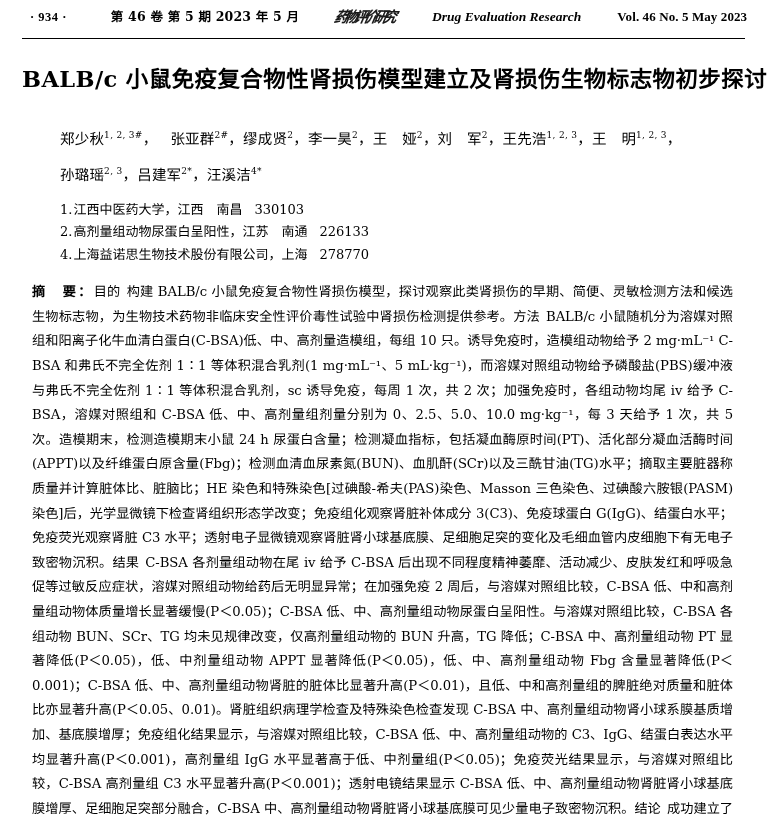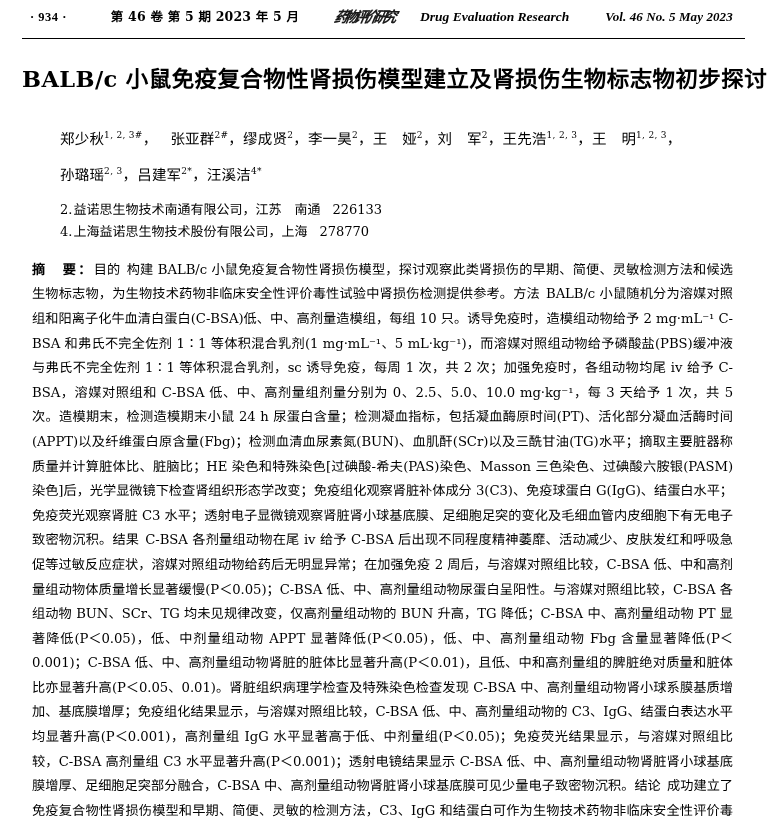--- a/index.html
+++ b/index.html
@@ -51,33 +51,32 @@
     font-family: "DejaVu Serif", serif;
     font-size: 13px;
     font-weight: 700;
     font-style: italic;
     letter-spacing: -3.2px;
     transform: skewX(-12deg) scaleY(1.12);
     color: #1a1a1a;
     text-shadow: .4px .2px 0 rgba(0,0,0,.45);
   }
   .rh-enname {
-    margin-left: 26px;
+    margin-left: 38px;
     font-family: "Liberation Serif", "DejaVu Serif", serif;
     font-style: italic;
     font-weight: 700;
     font-size: 13.5px;
   }
   .rh-volume-en {
     margin-left: 36px;
     font-family: "Liberation Serif", "DejaVu Serif", serif;
     font-weight: 700;
     font-size: 13px;
     letter-spacing: .1px;
-    font-style: italic;
   }
   .head-rule {
     border: 0;
     border-top: 1.6px solid #000;
     margin: 2px 0 0 0;
   }
 
   
   .article-title {
     margin: 26px 0 0 0;
@@ -154,19 +153,20 @@
   <div class="authors">
     <div>
       <span><span>郑少秋</span><sup>1, 2, 3#</sup></span>，<span class="wide-gap"></span><span><span>张亚群</span><sup>2#</sup></span>，<span><span>缪成贤</span><sup>2</sup></span>，<span><span>李一昊</span><sup>2</sup></span>，<span><span>王　娅</span><sup>2</sup></span>，<span><span>刘　军</span><sup>2</sup></span>，<span><span>王先浩</span><sup>1, 2, 3</sup></span>，<span><span>王　明</span><sup>1, 2, 3</sup></span>，
     </div>
     <div>
       <span><span>孙璐瑶</span><sup>2, 3</sup></span>，<span><span>吕建军</span><sup>2*</sup></span>，<span><span>汪溪洁</span><sup>4*</sup></span>
     </div>
   </div>
 
   <div class="affiliations">
-    <div class="aff-line"><span class="aff-num">2.</span><span>益诺思生物技术南通有限公司，江苏　南通</span><span class="sp2"></span><span>226133</span></div>
+    <div class="aff-line"><span class="aff-num">1.</span><span>江西中医药大学，江西　南昌</span><span class="sp2"></span><span>330103</span></div>
+    <div class="aff-line"><span class="aff-num">2.</span><span>高剂量组动物尿蛋白呈阳性，江苏　南通</span><span class="sp2"></span><span>226133</span></div>
     <div class="aff-line"><span class="aff-num">4.</span><span>上海益诺思生物技术股份有限公司，上海</span><span class="sp2"></span><span>278770</span></div>
   </div>
 
   <div class="abstract"><span class="lbl">摘　要：</span><span class="sec">目的</span><span class="sp"></span><span>构建 BALB/c 小鼠免疫复合物性肾损伤模型，探讨观察此类肾损伤的早期、简便、灵敏检测方法和候选生物标志物，为生物技术药物非临床安全性评价毒性试验中肾损伤检测提供参考。</span><span class="sec">方法</span><span class="sp"></span><span>BALB/c 小鼠随机分为溶媒对照组和阳离子化牛血清白蛋白(C-BSA)低、中、高剂量造模组，每组 10 只。诱导免疫时，造模组动物给予 2 mg·mL⁻¹ C-BSA 和弗氏不完全佐剂 1∶1 等体积混合乳剂(1 mg·mL⁻¹、5 mL·kg⁻¹)，而溶媒对照组动物给予磷酸盐(PBS)缓冲液与弗氏不完全佐剂 1∶1 等体积混合乳剂，sc 诱导免疫，每周 1 次，共 2 次；加强免疫时，各组动物均尾 iv 给予 C-BSA，溶媒对照组和 C-BSA 低、中、高剂量组剂量分别为 0、2.5、5.0、10.0 mg·kg⁻¹，每 3 天给予 1 次，共 5 次。造模期末，检测造模期末小鼠 24 h 尿蛋白含量；检测凝血指标，包括凝血酶原时间(PT)、活化部分凝血活酶时间(APPT)以及纤维蛋白原含量(Fbg)；检测血清血尿素氮(BUN)、血肌酐(SCr)以及三酰甘油(TG)水平；摘取主要脏器称质量并计算脏体比、脏脑比；HE 染色和特殊染色[过碘酸-希夫(PAS)染色、Masson 三色染色、过碘酸六胺银(PASM)染色]后，光学显微镜下检查肾组织形态学改变；免疫组化观察肾脏补体成分 3(C3)、免疫球蛋白 G(IgG)、结蛋白水平；免疫荧光观察肾脏 C3 水平；透射电子显微镜观察肾脏肾小球基底膜、足细胞足突的变化及毛细血管内皮细胞下有无电子致密物沉积。</span><span class="sec">结果</span><span class="sp"></span><span>C-BSA 各剂量组动物在尾 iv 给予 C-BSA 后出现不同程度精神萎靡、活动减少、皮肤发红和呼吸急促等过敏反应症状，溶媒对照组动物给药后无明显异常；在加强免疫 2 周后，与溶媒对照组比较，C-BSA 低、中和高剂量组动物体质量增长显著缓慢(P＜0.05)；C-BSA 低、中、高剂量组动物尿蛋白呈阳性。与溶媒对照组比较，C-BSA 各组动物 BUN、SCr、TG 均未见规律改变，仅高剂量组动物的 BUN 升高，TG 降低；C-BSA 中、高剂量组动物 PT 显著降低(P＜0.05)，低、中剂量组动物 APPT 显著降低(P＜0.05)，低、中、高剂量组动物 Fbg 含量显著降低(P＜0.001)；C-BSA 低、中、高剂量组动物肾脏的脏体比显著升高(P＜0.01)，且低、中和高剂量组的脾脏绝对质量和脏体比亦显著升高(P＜0.05、0.01)。肾脏组织病理学检查及特殊染色检查发现 C-BSA 中、高剂量组动物肾小球系膜基质增加、基底膜增厚；免疫组化结果显示，与溶媒对照组比较，C-BSA 低、中、高剂量组动物的 C3、IgG、结蛋白表达水平均显著升高(P＜0.001)，高剂量组 IgG 水平显著高于低、中剂量组(P＜0.05)；免疫荧光结果显示，与溶媒对照组比较，C-BSA 高剂量组 C3 水平显著升高(P＜0.001)；透射电镜结果显示 C-BSA 低、中、高剂量组动物肾脏肾小球基底膜增厚、足细胞足突部分融合，C-BSA 中、高剂量组动物肾脏肾小球基底膜可见少量电子致密物沉积。</span><span class="sec">结论</span><span class="sp"></span><span>成功建立了免疫复合物性肾损伤模型和早期、简便、灵敏的检测方法，C3、IgG 和结蛋白可作为生物技术药物非临床安全性评价毒性试验中肾损伤检测的候选生物标志物。</span></div>
 
 </div>
 
 </body></html>

